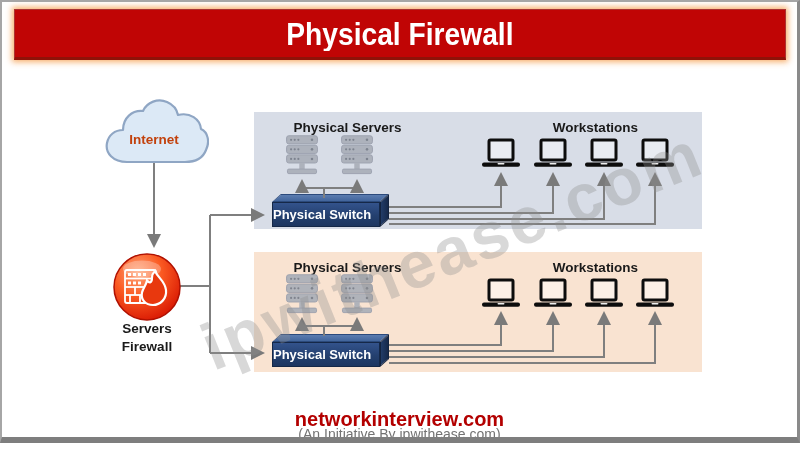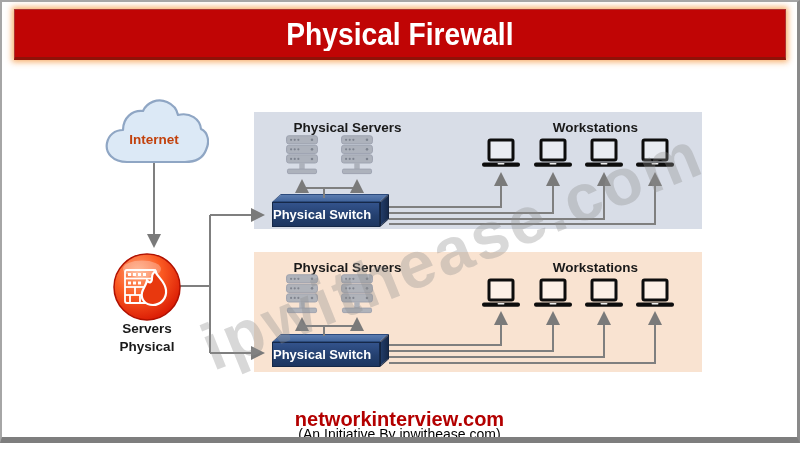--- a/index.html
+++ b/index.html
@@ -102,21 +102,21 @@
     pointer-events:none;
   }
 
   
   .footer-site {
     position:absolute; left:0; top:406px; width:795px; text-align:center;
     color:#b30000; font-size:20px; font-weight:bold; z-index:3;
   }
   .footer-tagline {
     position:absolute; left:0; top:424px; width:795px; text-align:center;
-    color:#000000; font-size:14px; z-index:3;
+    color:#737373; font-size:14px; z-index:3;
   }
 </style>
 </head>
 <body>
 
 <div class="frame">
 
   <div class="banner">
     <span class="banner-title">Physical Firewall</span>
   </div>
@@ -386,21 +386,21 @@
             <rect x="19" y="32.5" width="3" height="3"></rect>
               <rect x="24" y="32.5" width="3" height="3"></rect>
               <rect x="29" y="32.5" width="3" height="3"></rect>
           </g>
           <path d="M46,22 C49,29 56,32 57,41 C58,50 51,56 44,56 C36.5,56 31.5,50.5 33,43.5 C34,39 37,36.5 38,31.5 C40.5,34.5 43,34 43,28.5 C43,25.5 44.5,23.5 46,22 Z" fill="#e8380e" stroke="#ffffff" stroke-width="2.2"></path>
         </svg>
       </span>
     </div>
     <div class="firewall-label">
       <div>Servers</div>
-      <div>Physical</div>
+      <div>Firewall</div>
     </div>
 
     <div class="watermark">ipwithease.com</div>
 
     <div class="footer-site">networkinterview.com</div>
     <div class="footer-tagline">(An Initiative By ipwithease.com)</div>
 
   </div>
 </div>
 

